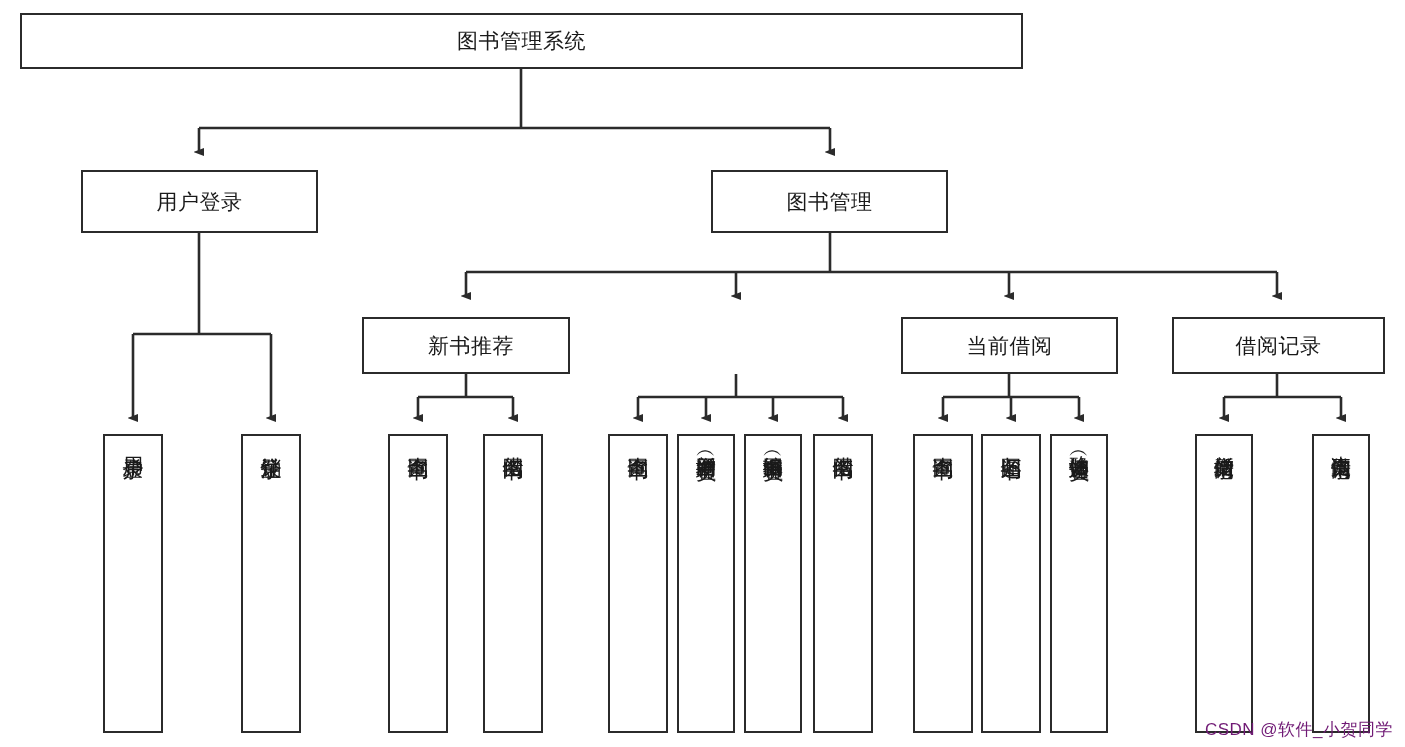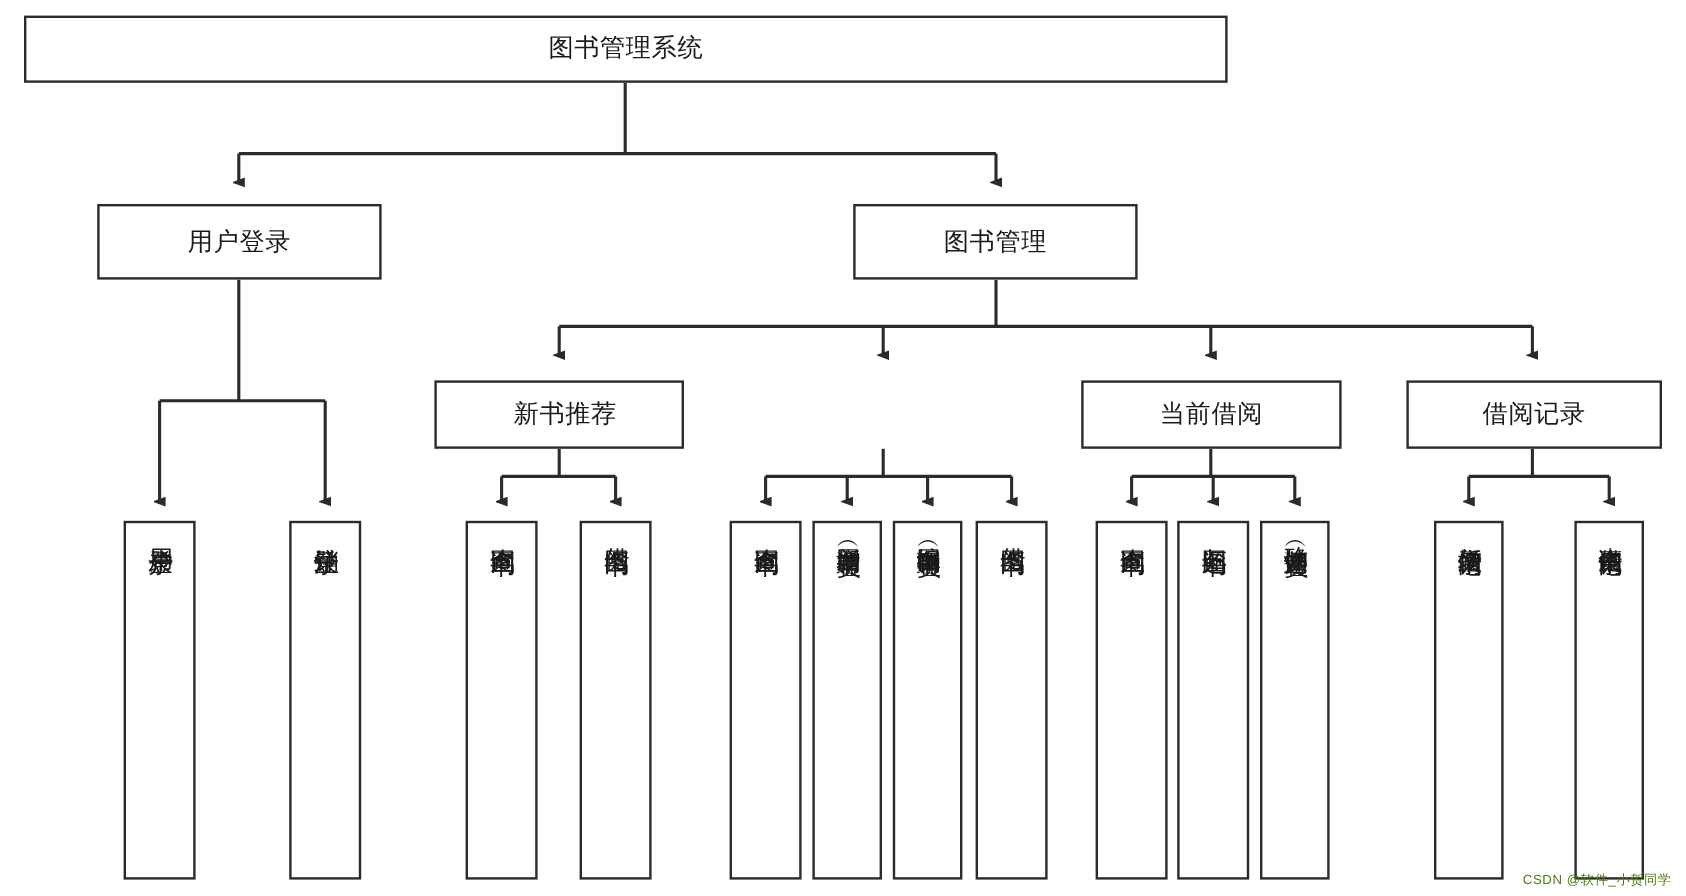--- a/index.html
+++ b/index.html
@@ -58,22 +58,22 @@
     letter-spacing: 1px;
     white-space: nowrap;
   }
   .node.vert.tall .label {
     font-size: 20px;
   }
   .watermark {
     position: absolute;
     right: 12px;
     bottom: 6px;
-    font-size: 11px;
-    color: #4d7c0f;
+    font-size: 17px;
+    color: #701a75;
     letter-spacing: 0.5px;
     white-space: nowrap;
     user-select: none;
   }
 </style>
 </head>
 <body>
 
 <div id="canvas">
 

